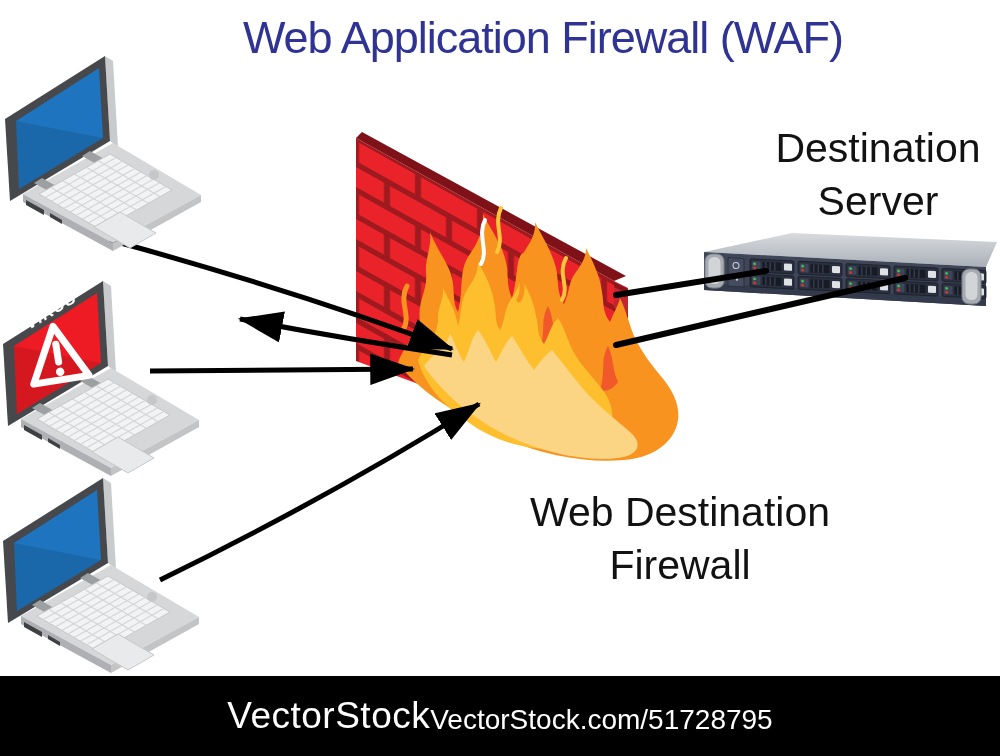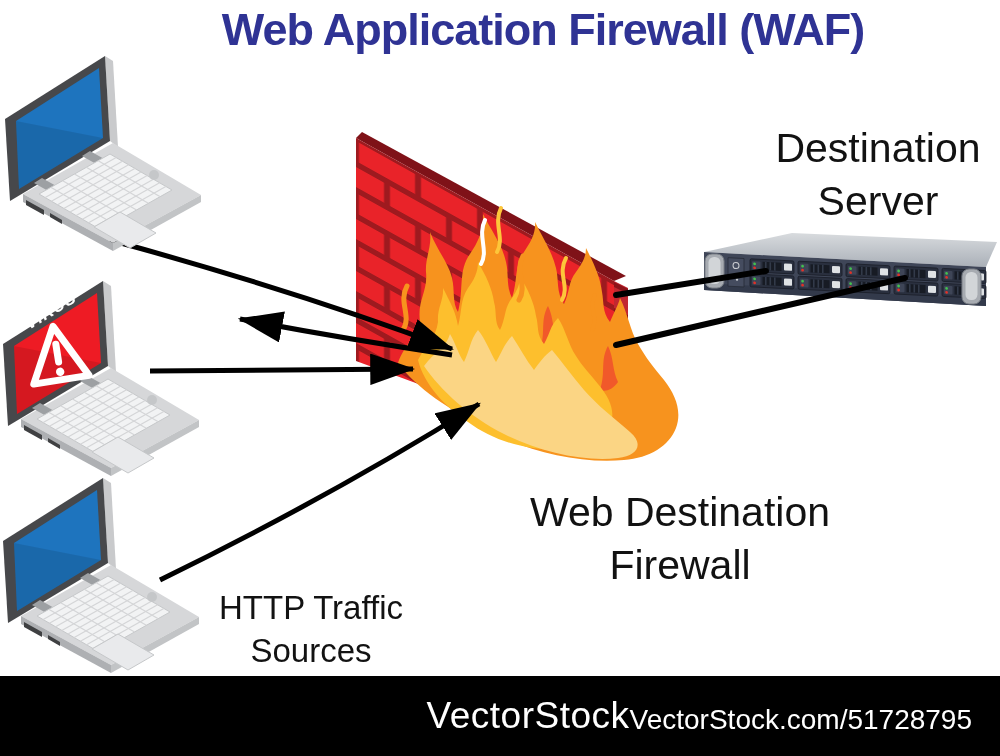--- a/index.html
+++ b/index.html
@@ -1,26 +1,26 @@
 <!DOCTYPE html>
 <html><head>
 <meta charset="utf-8">
 <style>
   html,body{margin:0;padding:0;background:#fff;}
   .stage{position:relative;width:1000px;height:756px;overflow:hidden;background:#ffffff;
          font-family:"Liberation Sans", sans-serif;}
-  .title{position:absolute;top:4px;left:86px;right:0;text-align:center;
-         font-size:45px;font-weight:700;letter-spacing:-1px;color:#2f3394;}
+  .title{position:absolute;top:12px;left:86px;right:0;text-align:center;
+         font-size:45px;font-weight:400;letter-spacing:-1px;color:#2f3394;}
   .label{position:absolute;text-align:center;color:#121212;font-weight:400;}
   .label-server{top:122px;left:728px;width:300px;font-size:41px;line-height:53px;}
   .label-waf{top:486px;left:515px;width:330px;font-size:41px;line-height:53px;}
   .label-http{top:586px;left:186px;width:250px;font-size:33px;line-height:43px;}
   .diagram-svg{position:absolute;left:0;top:0;}
   .footer{position:absolute;left:0;top:676px;width:1000px;height:80px;background:#000;
-          display:flex;align-items:center;justify-content:flex-end;box-sizing:border-box;
+          display:flex;align-items:center;justify-content:center;box-sizing:border-box;
           padding:12px 28px;}
   .footer .brand{color:#fff;font-size:37px;letter-spacing:0.5px;}
   .footer .credit{color:#fff;font-size:28px;margin-top:8px;}
   .kbline{stroke:#d4d5d7;stroke-width:1.2;}
 </style>
 </head>
 <body>
 
 <div class="stage">
 
@@ -183,20 +183,19 @@
         <path d="M58,46 L30,100 L86,100 Z" fill="none" stroke="#fff" stroke-width="7" stroke-linejoin="round"></path>
         <line x1="58" y1="64" x2="58" y2="82" stroke="#fff" stroke-width="7" stroke-linecap="round"></line>
         <circle cx="58" cy="92" r="4.2" fill="#fff"></circle>
       </g>
       <text transform="translate(29,50) rotate(-31)" fill="#fff" font-size="17" font-style="italic" font-weight="700" letter-spacing="1" font-family="Liberation Sans, sans-serif">VIRUS</text>
     </g>
   </svg>
 
   <div class="label label-server">Destination Server</div>
   <div class="label label-waf">Web Destination Firewall</div>
-  <div class="label label-http">HTTP Traffic Sources</div>
 
   <div class="footer">
     <span class="brand">VectorStock</span>
     <span class="credit">VectorStock.com/51728795</span>
   </div>
 
 </div>
 
 </body></html>

